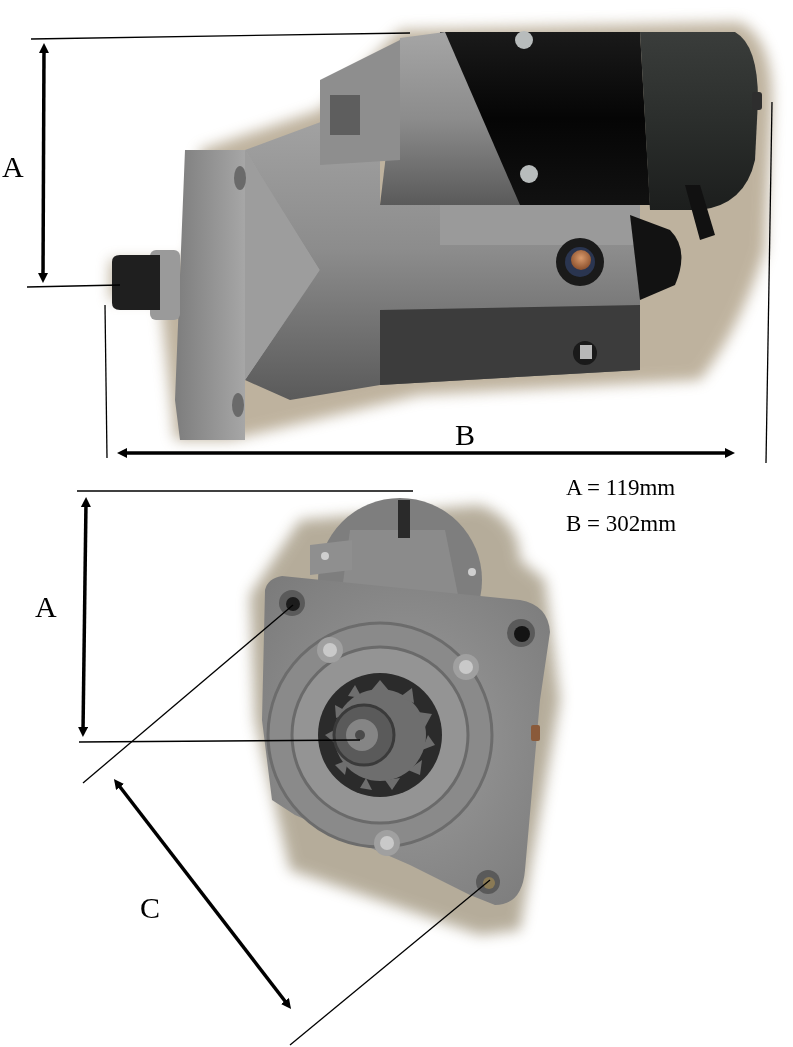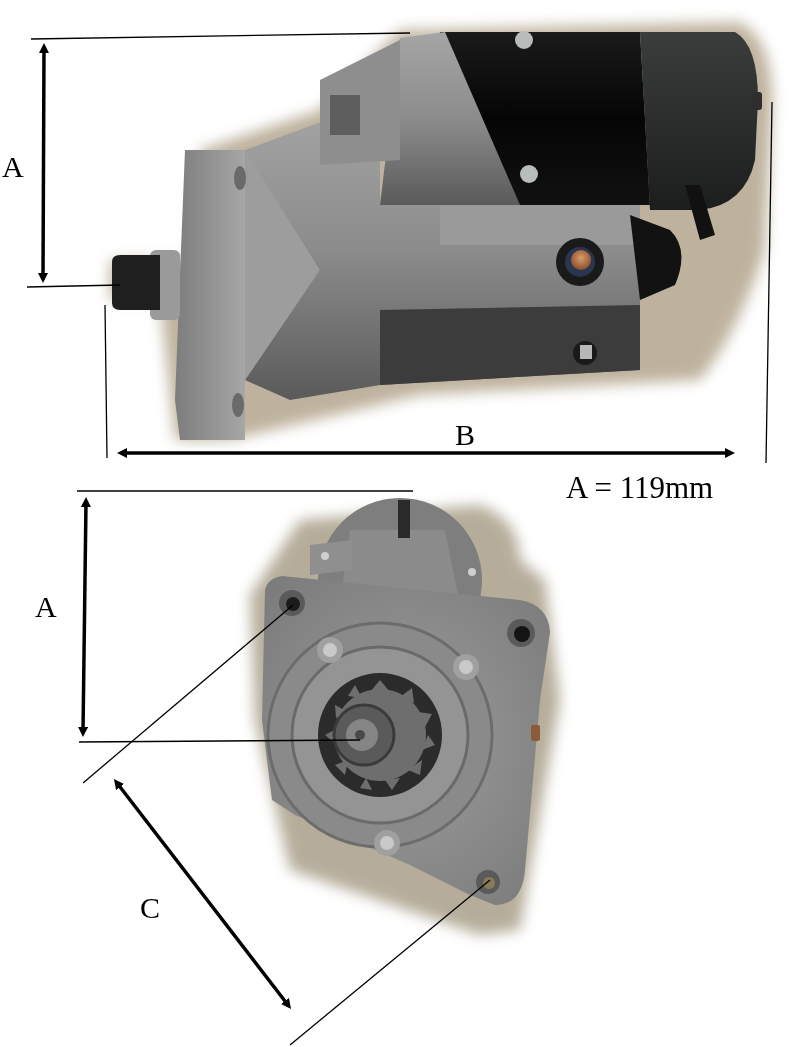--- a/index.html
+++ b/index.html
@@ -1,21 +1,21 @@
 <!DOCTYPE html>
 <html><head>
 <meta charset="utf-8">
 <style>
   html, body { margin: 0; padding: 0; background: #ffffff; }
   body { width: 793px; height: 1047px; position: relative; overflow: hidden; font-family: "Liberation Serif", "DejaVu Serif", serif; }
   .layer { position: absolute; left: 0; top: 0; width: 793px; height: 1047px; }
   .label { position: absolute; font-family: "Liberation Serif", "DejaVu Serif", serif; color: #000; line-height: 1; }
   .dim-letter { font-size: 30px; }
   .legend { position: absolute; left: 566px; top: 470px; }
-  .legend-row { font-size: 31px; line-height: 36px; white-space: nowrap; color: #000; font-family: Liberation Serif, serif; }
+  .legend-row { font-size: 23px; line-height: 36px; white-space: nowrap; color: #000; font-family: Liberation Serif, serif; }
 </style>
 </head>
 <body>
 
 <svg class="layer" width="793" height="1047" viewBox="0 0 793 1047" xmlns="http://www.w3.org/2000/svg">
   <defs>
     <linearGradient id="silver" x1="0" y1="0" x2="0" y2="1">
       <stop offset="0" stop-color="#a5a5a5"></stop>
       <stop offset="0.5" stop-color="#8c8c8c"></stop>
       <stop offset="1" stop-color="#5a5a5a"></stop>
@@ -175,13 +175,14 @@
   </g>
 </svg>
 
 <div class="label dim-letter" style="left:2px; top:152px;">A</div>
 <div class="label dim-letter" style="left:455px; top:420px;">B</div>
 <div class="label dim-letter" style="left:35px; top:592px;">A</div>
 <div class="label dim-letter" style="left:140px; top:893px;">C</div>
 
 <div class="legend">
   <div class="legend-row">A = 119mm</div>
+  <div class="legend-row">B = 302mm</div>
 </div>
 
 </body></html>

